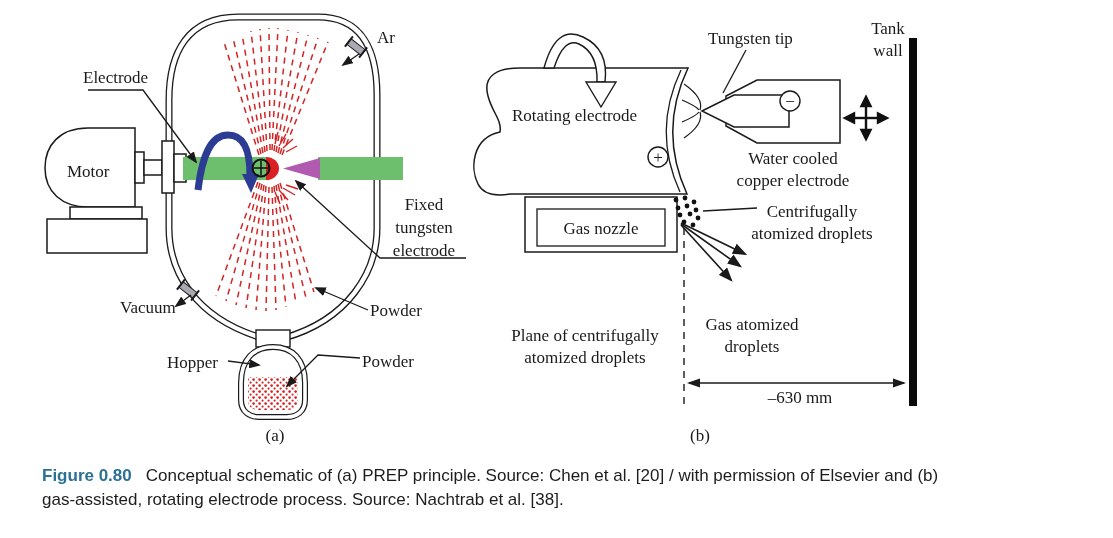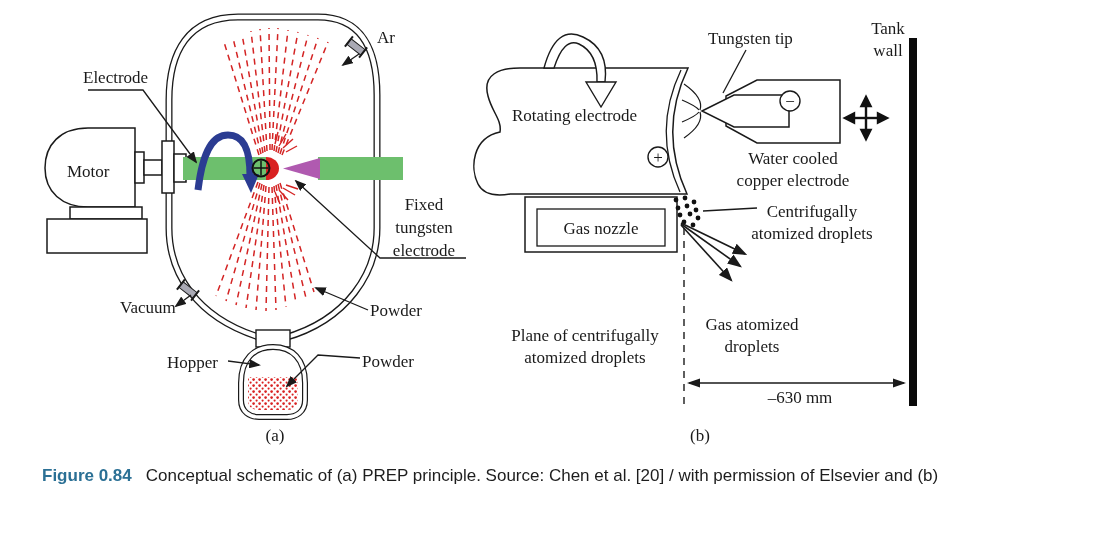--- a/index.html
+++ b/index.html
@@ -227,16 +227,17 @@
     <text x="752" y="352" text-anchor="middle">droplets</text>
     <text x="585" y="341" text-anchor="middle">Plane of centrifugally</text>
     <text x="585" y="363" text-anchor="middle">atomized droplets</text>
     <text x="800" y="403" text-anchor="middle">–630 mm</text>
     <text x="700" y="441" text-anchor="middle">(b)</text>
   </g>
 </svg>
 
 
 <div id="caption">
-  <span class="figlabel" style="color: rgb(43, 112, 149);">Figure 0.84</span><span>Conceptual schematic of (a) PREP principle. Source: Chen et al. [20] / with permission of Elsevier and (b)</span>
+  <span class="figlabel" style="color: rgb(43, 112, 149);">Figure 0.80</span><span>Conceptual schematic of (a) PREP principle. Source: Chen et al. [20] / with permission of Elsevier and (b)</span>
+  <span style="display:block">gas-assisted, rotating electrode process. Source: Nachtrab et al. [38].</span>
 </div>
 
 </div>
 
 </body></html>

